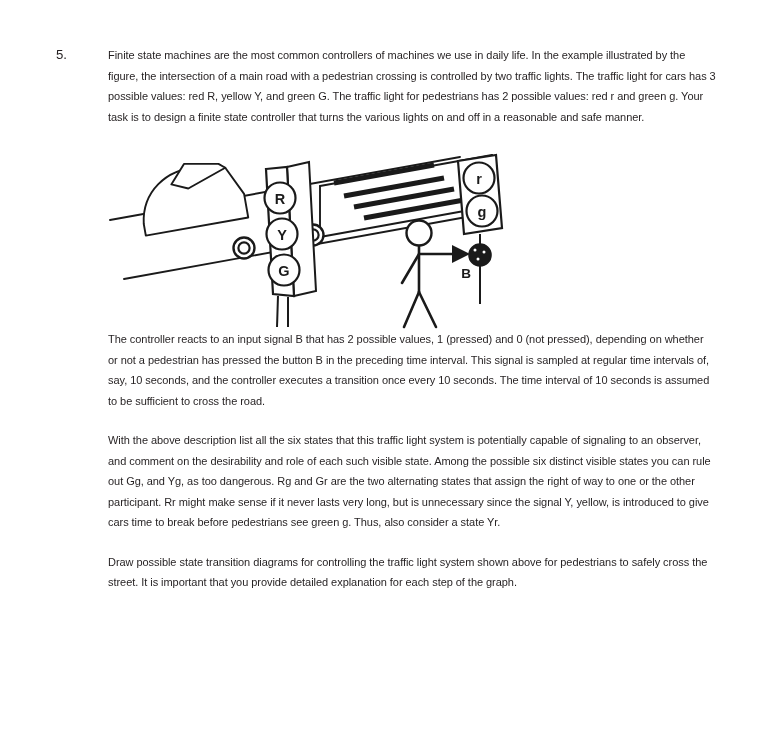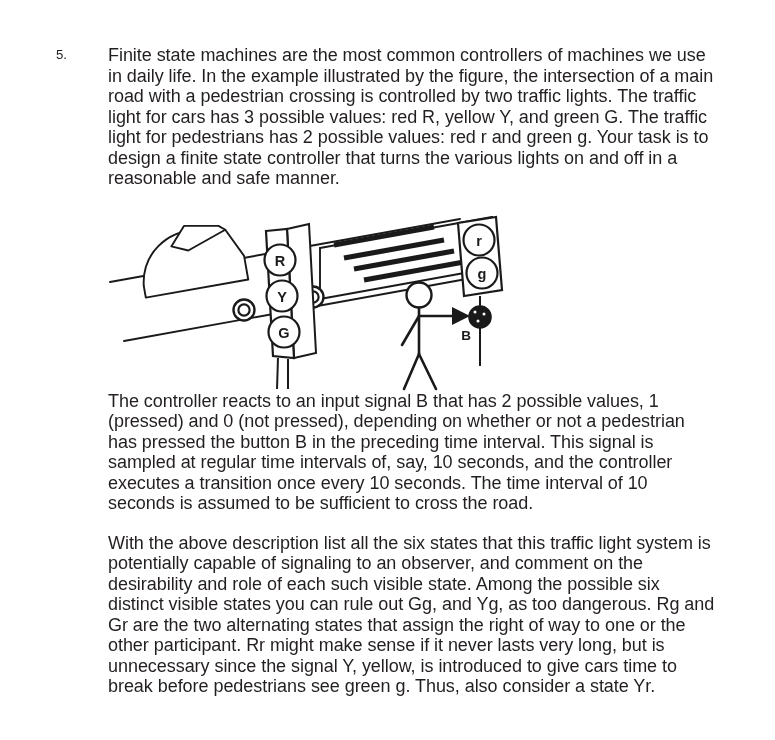--- a/index.html
+++ b/index.html
@@ -37,21 +37,21 @@
     font-size: 13.2px;
     line-height: 20.5px;
     color: #231f20;
   }
   .problem-body {
     flex: 1 1 auto;
     width: 608px;
   }
   p.para {
     margin: 0;
-    font-size: 18px;
+    font-size: 11px;
     line-height: 20.5px;
     color: #231f20;
     text-align: left;
     letter-spacing: -0.05px;
   }
   .gap-after-intro { height: 22px; }
   .gap-para { height: 19px; }
 
   
   .figure-wrap {
@@ -183,18 +183,19 @@
         </div>
 
         <p class="para">The controller reacts to an input signal B that has 2 possible values, 1 (pressed) and 0 (not pressed), depending on whether or not a pedestrian has pressed the button B in the preceding time interval. This signal is sampled at regular time intervals of, say, 10 seconds, and the controller executes a transition once every 10 seconds. The time interval of 10 seconds is assumed to be sufficient to cross the road.</p>
 
         <div class="gap-para"></div>
 
         <p class="para">With the above description list all the six states that this traffic light system is potentially capable of signaling to an observer, and comment on the desirability and role of each such visible state. Among the possible six distinct visible states you can rule out Gg, and Yg, as too dangerous. Rg and Gr are the two alternating states that assign the right of way to one or the other participant. Rr might make sense if it never lasts very long, but is unnecessary since the signal Y, yellow, is introduced to give cars time to break before pedestrians see green g. Thus, also consider a state Yr.</p>
 
         <div class="gap-para"></div>
 
+        <p class="para">Draw possible state transition diagrams for controlling the traffic light system shown above for pedestrians to safely cross the street. It is important that you provide detailed explanation for each step of the graph.</p>
 
       </div>
     </div>
   </div>
 
 </div>
 
 </body></html>

